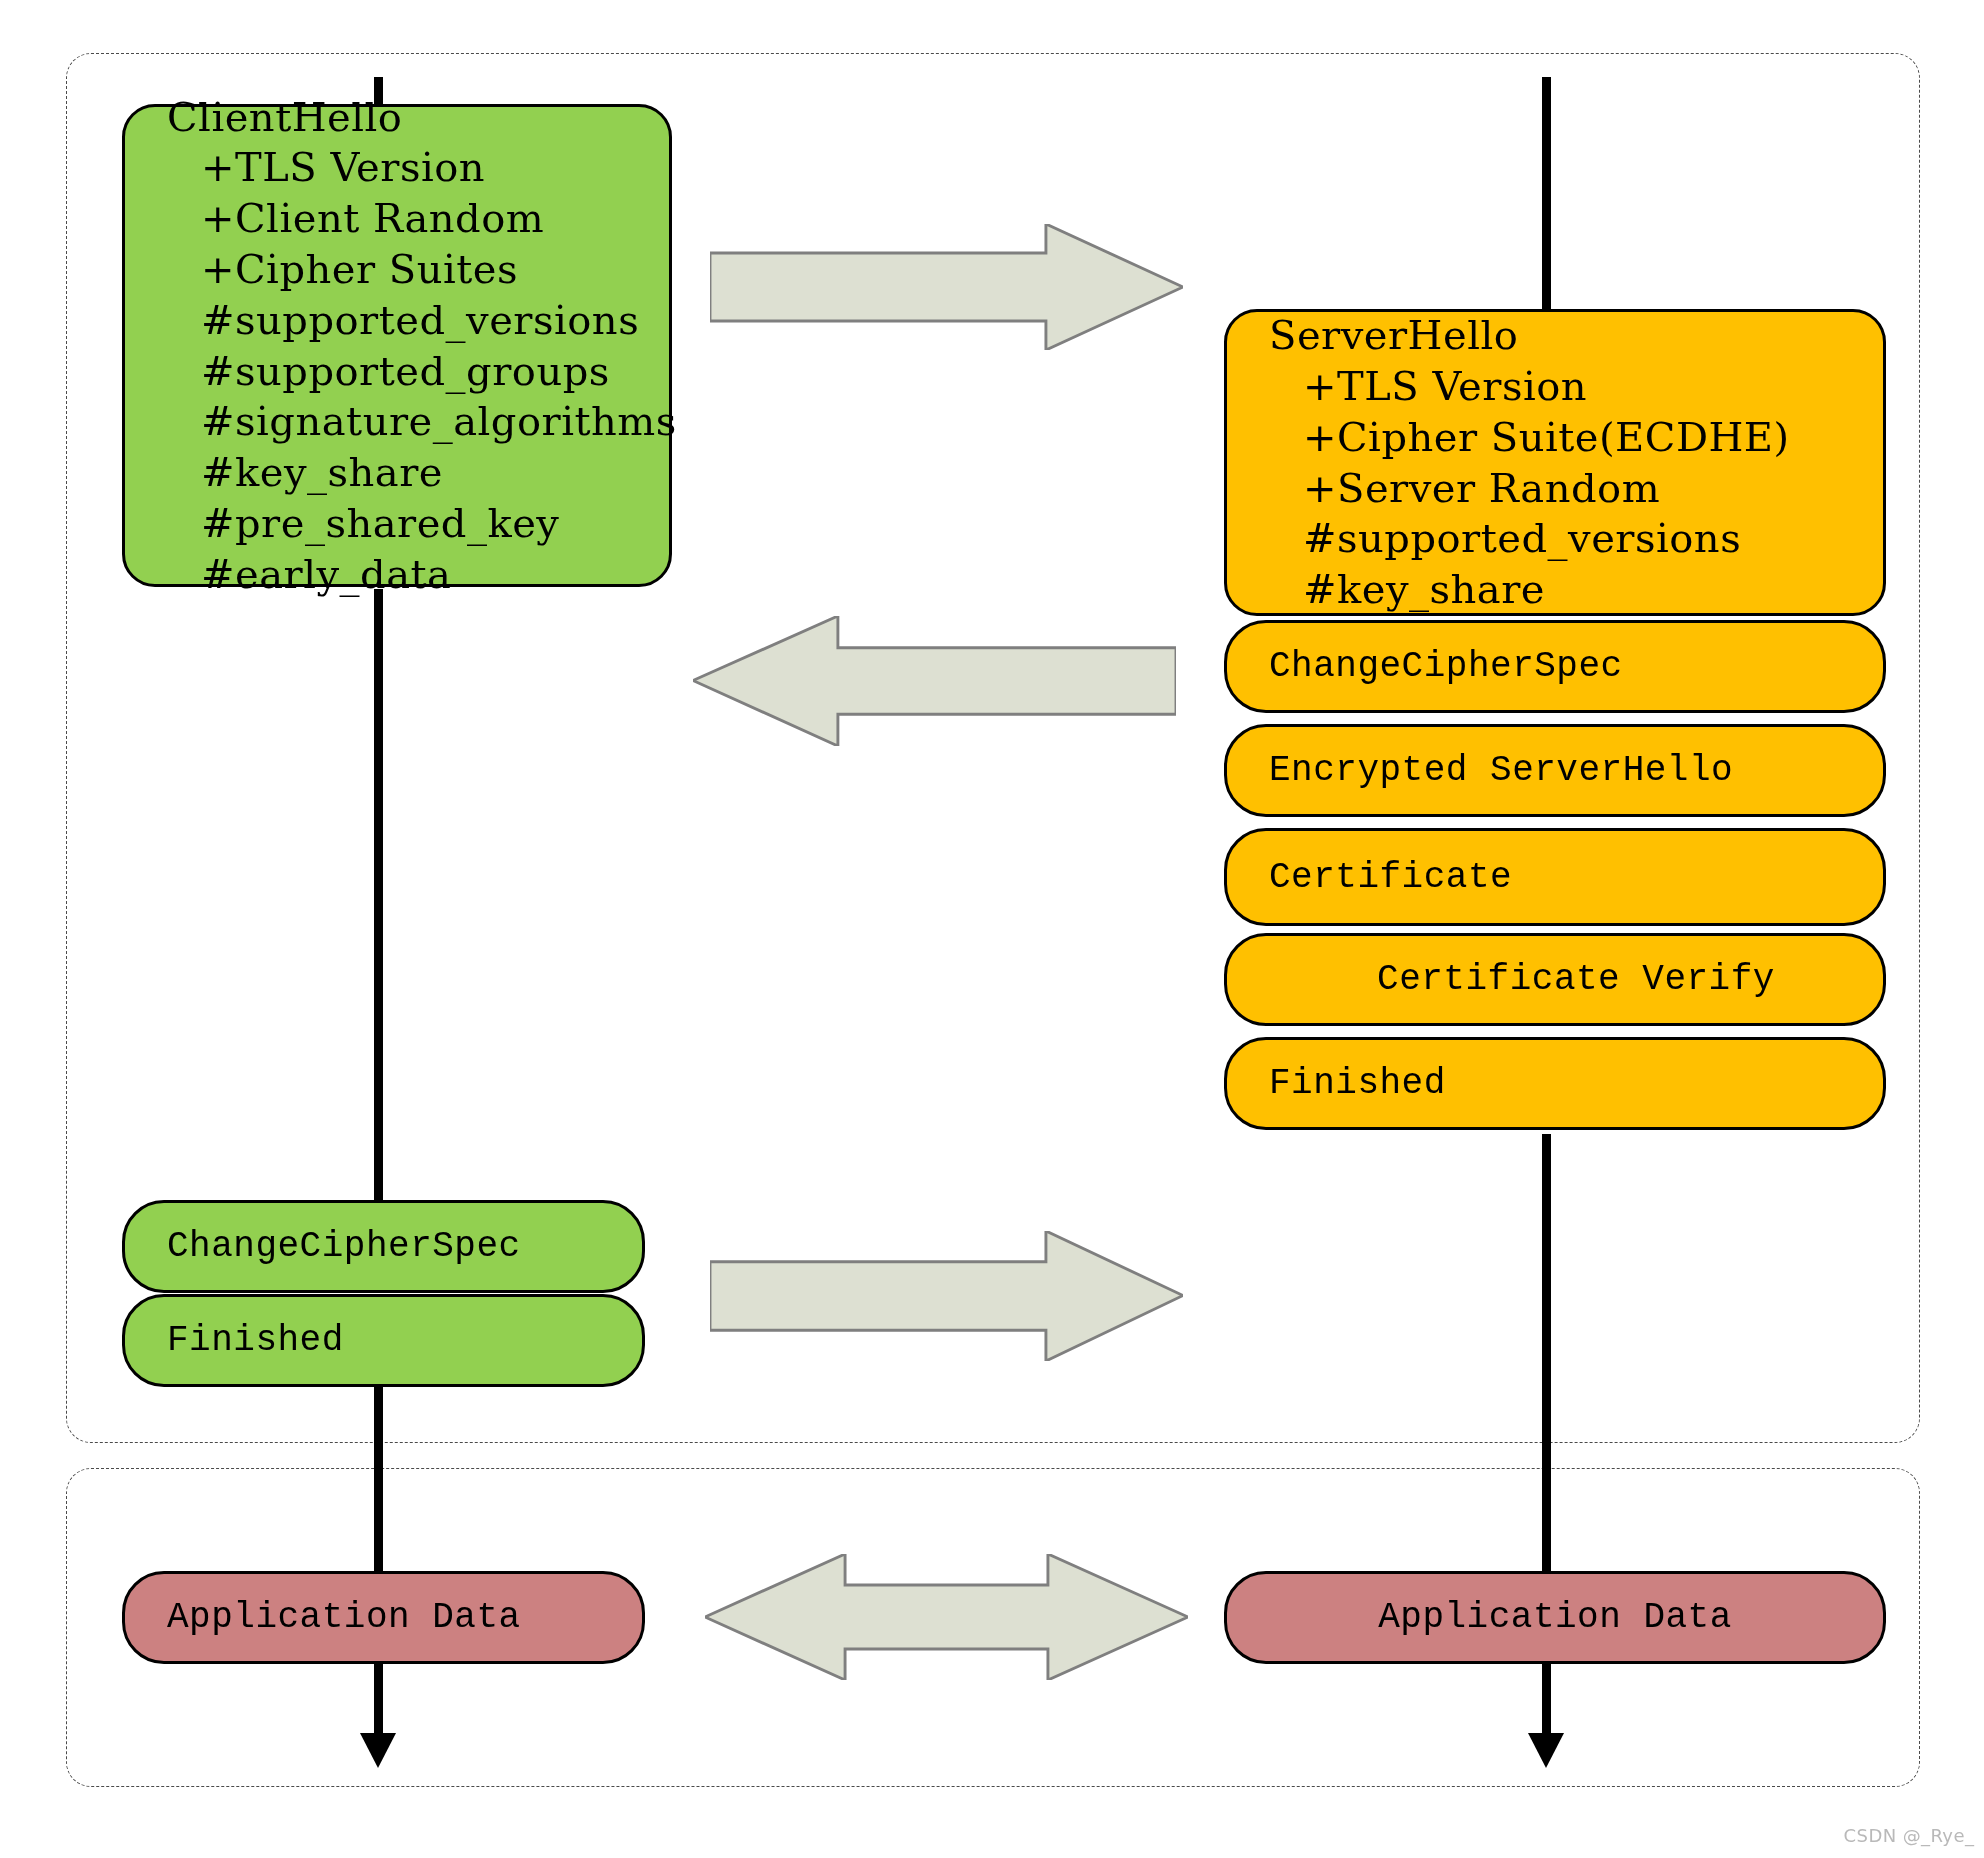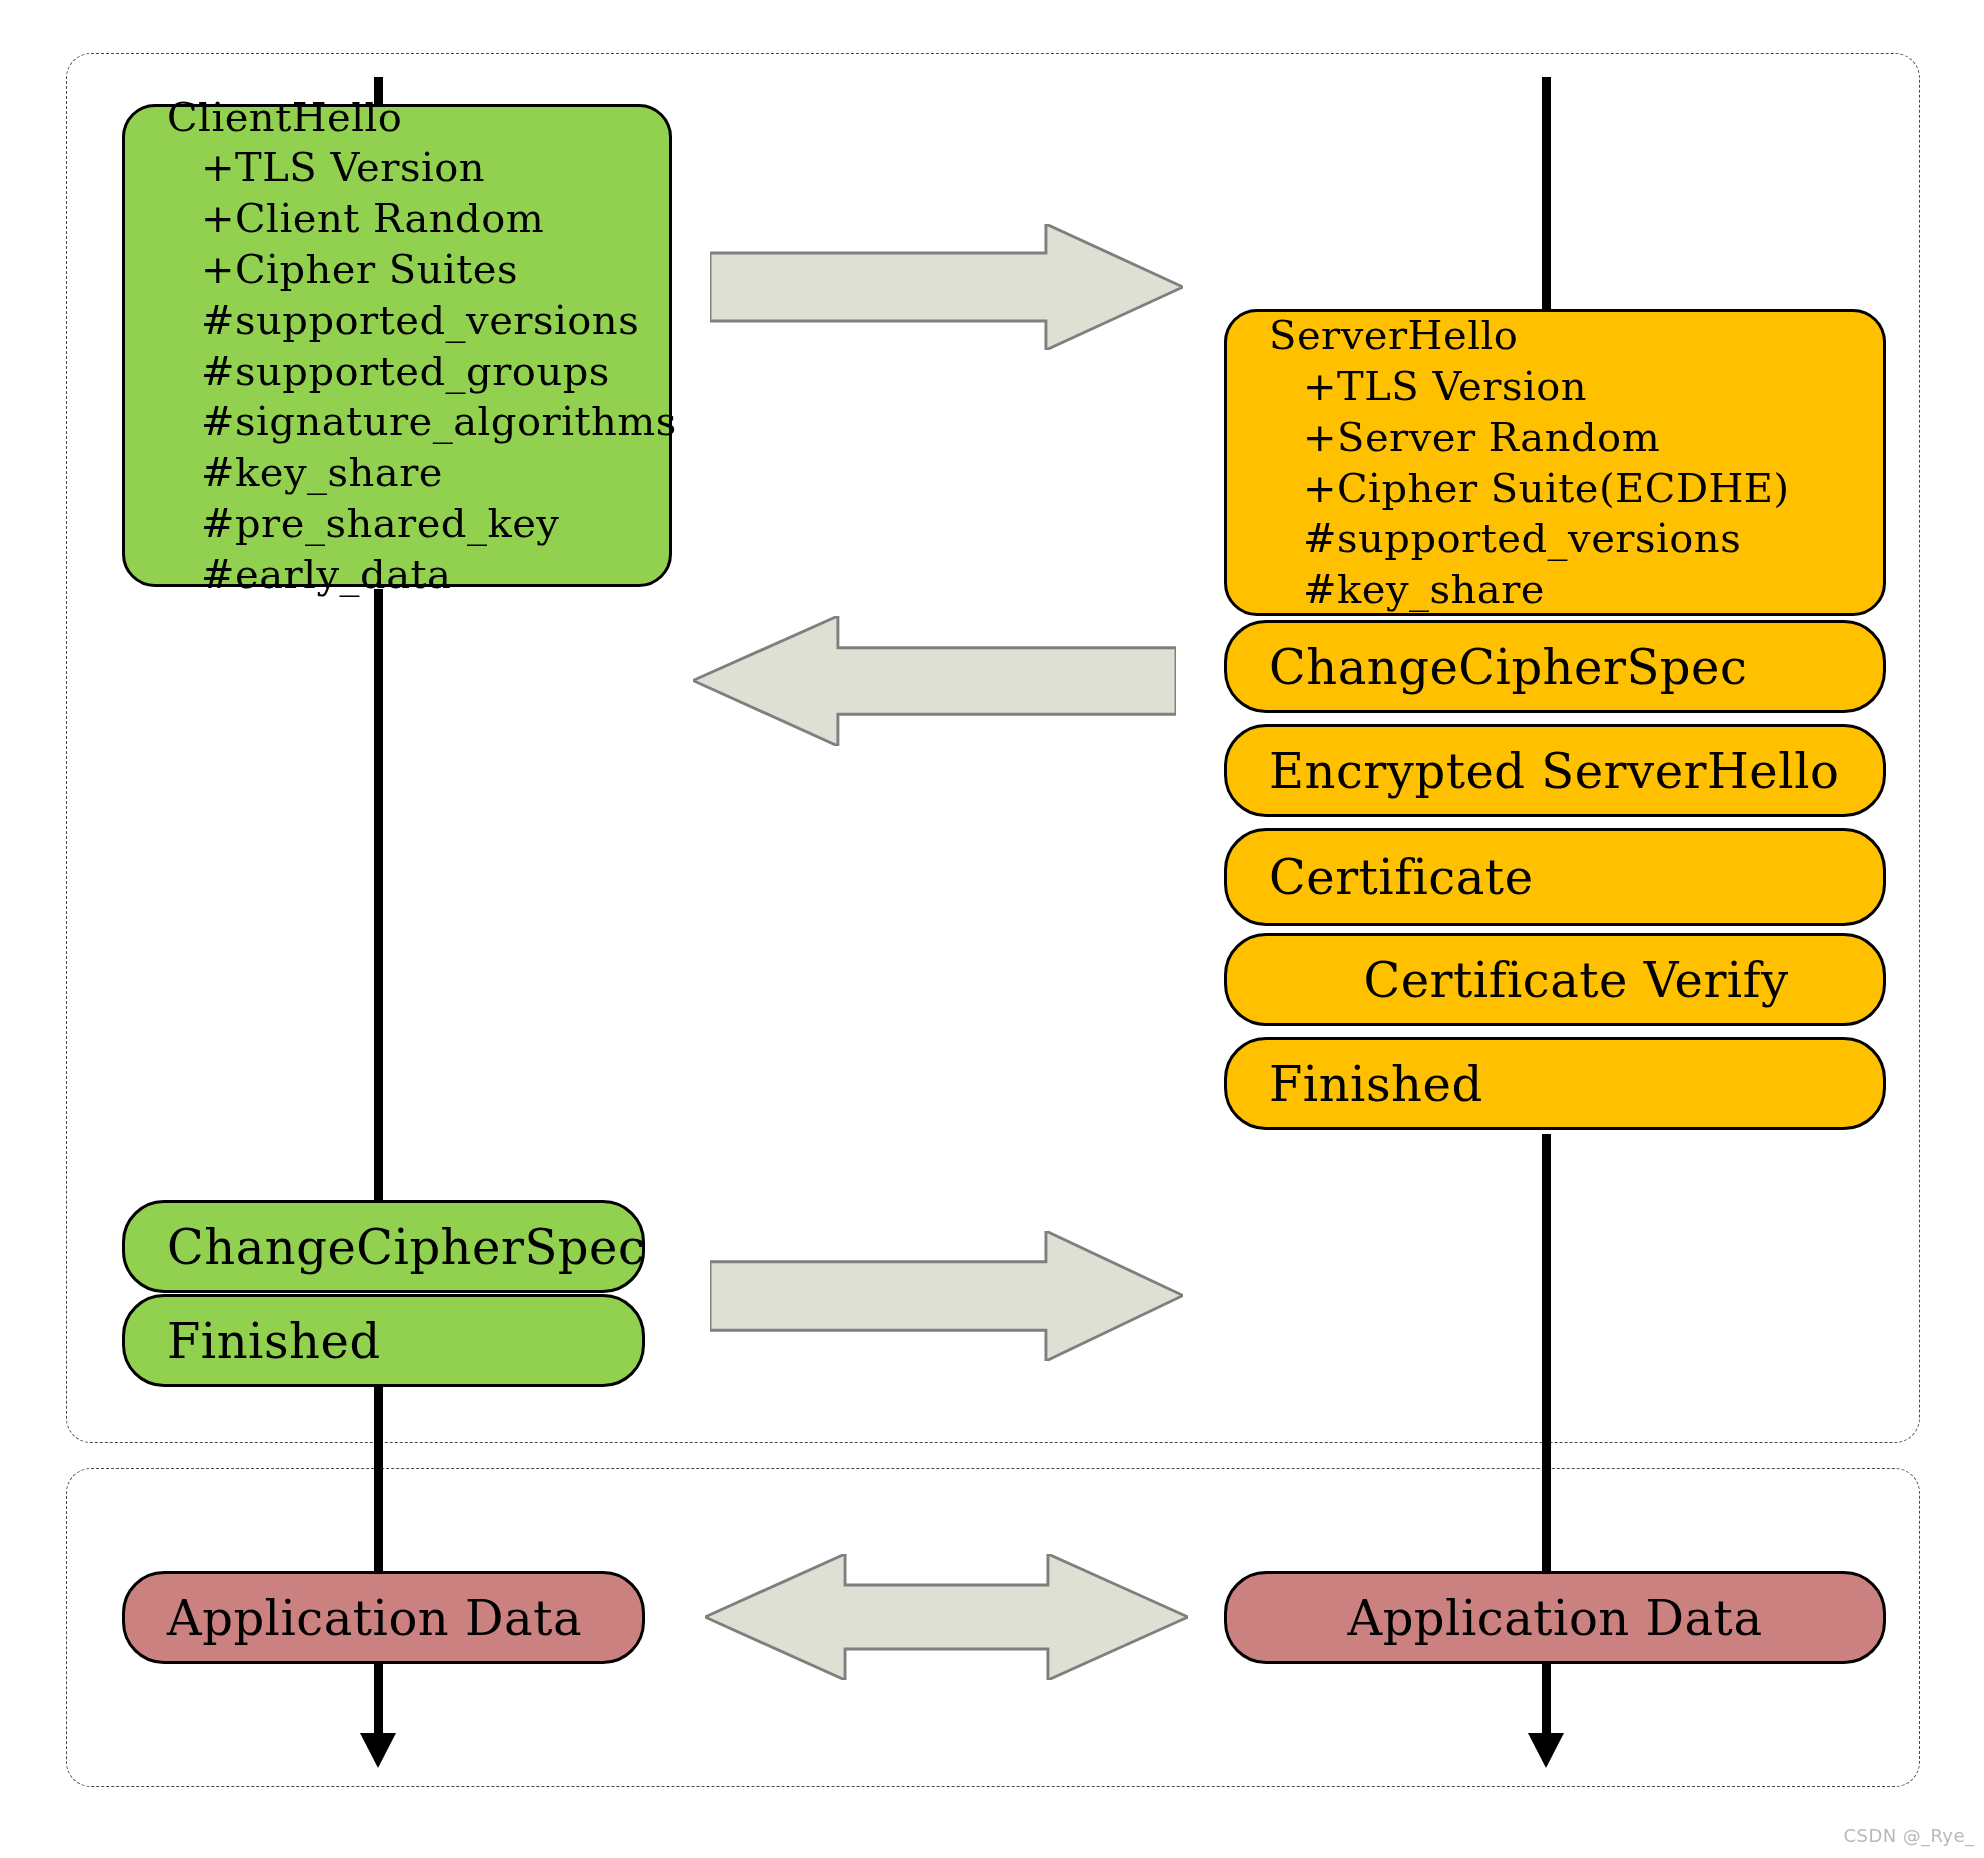--- a/index.html
+++ b/index.html
@@ -78,22 +78,23 @@
     width: 100%;
     padding-left: 42px;
     white-space: pre;
     font-size: 40px;
     line-height: 1.27;
   }
   .msg-label {
     display: block;
     width: 100%;
     padding-left: 42px;
-    font-size: 48px;
+    font-size: 36px;
     white-space: pre;
+    font-family: Liberation Mono, monospace;
   }
   .msg-lines .indent { padding-left: 34px; display: block; }
 
   
   #box-client-hello { left: 122px; top: 104px;  width: 550px; height: 483px; }
   #box-client-ccs   { left: 122px; top: 1200px; width: 523px; height: 93px; }
   #box-client-fin   { left: 122px; top: 1294px; width: 523px; height: 93px; }
   #box-client-appdata { left: 122px; top: 1571px; width: 523px; height: 93px; }
 
   
@@ -181,21 +182,21 @@
 
   <div class="msg-box green box-pill" id="box-client-fin">
     <span class="msg-label">Finished</span>
   </div>
 
   <div class="msg-box red box-pill" id="box-client-appdata">
     <span class="msg-label">Application Data</span>
   </div>
 
   <div class="msg-box orange box-soft" id="box-server-hello">
-    <span class="msg-lines"><span>ServerHello</span><span class="indent">+TLS Version</span><span class="indent">+Server Random</span><span class="indent">+Cipher Suite(ECDHE)</span><span class="indent">#supported_versions</span><span class="indent">#key_share</span></span>
+    <span class="msg-lines"><span>ServerHello</span><span class="indent">+TLS Version</span><span class="indent">+Cipher Suite(ECDHE)</span><span class="indent">+Server Random</span><span class="indent">#supported_versions</span><span class="indent">#key_share</span></span>
   </div>
 
   <div class="msg-box orange box-pill" id="box-server-ccs">
     <span class="msg-label">ChangeCipherSpec</span>
   </div>
 
   <div class="msg-box orange box-pill" id="box-server-encext">
     <span class="msg-label">Encrypted ServerHello</span>
   </div>
 

